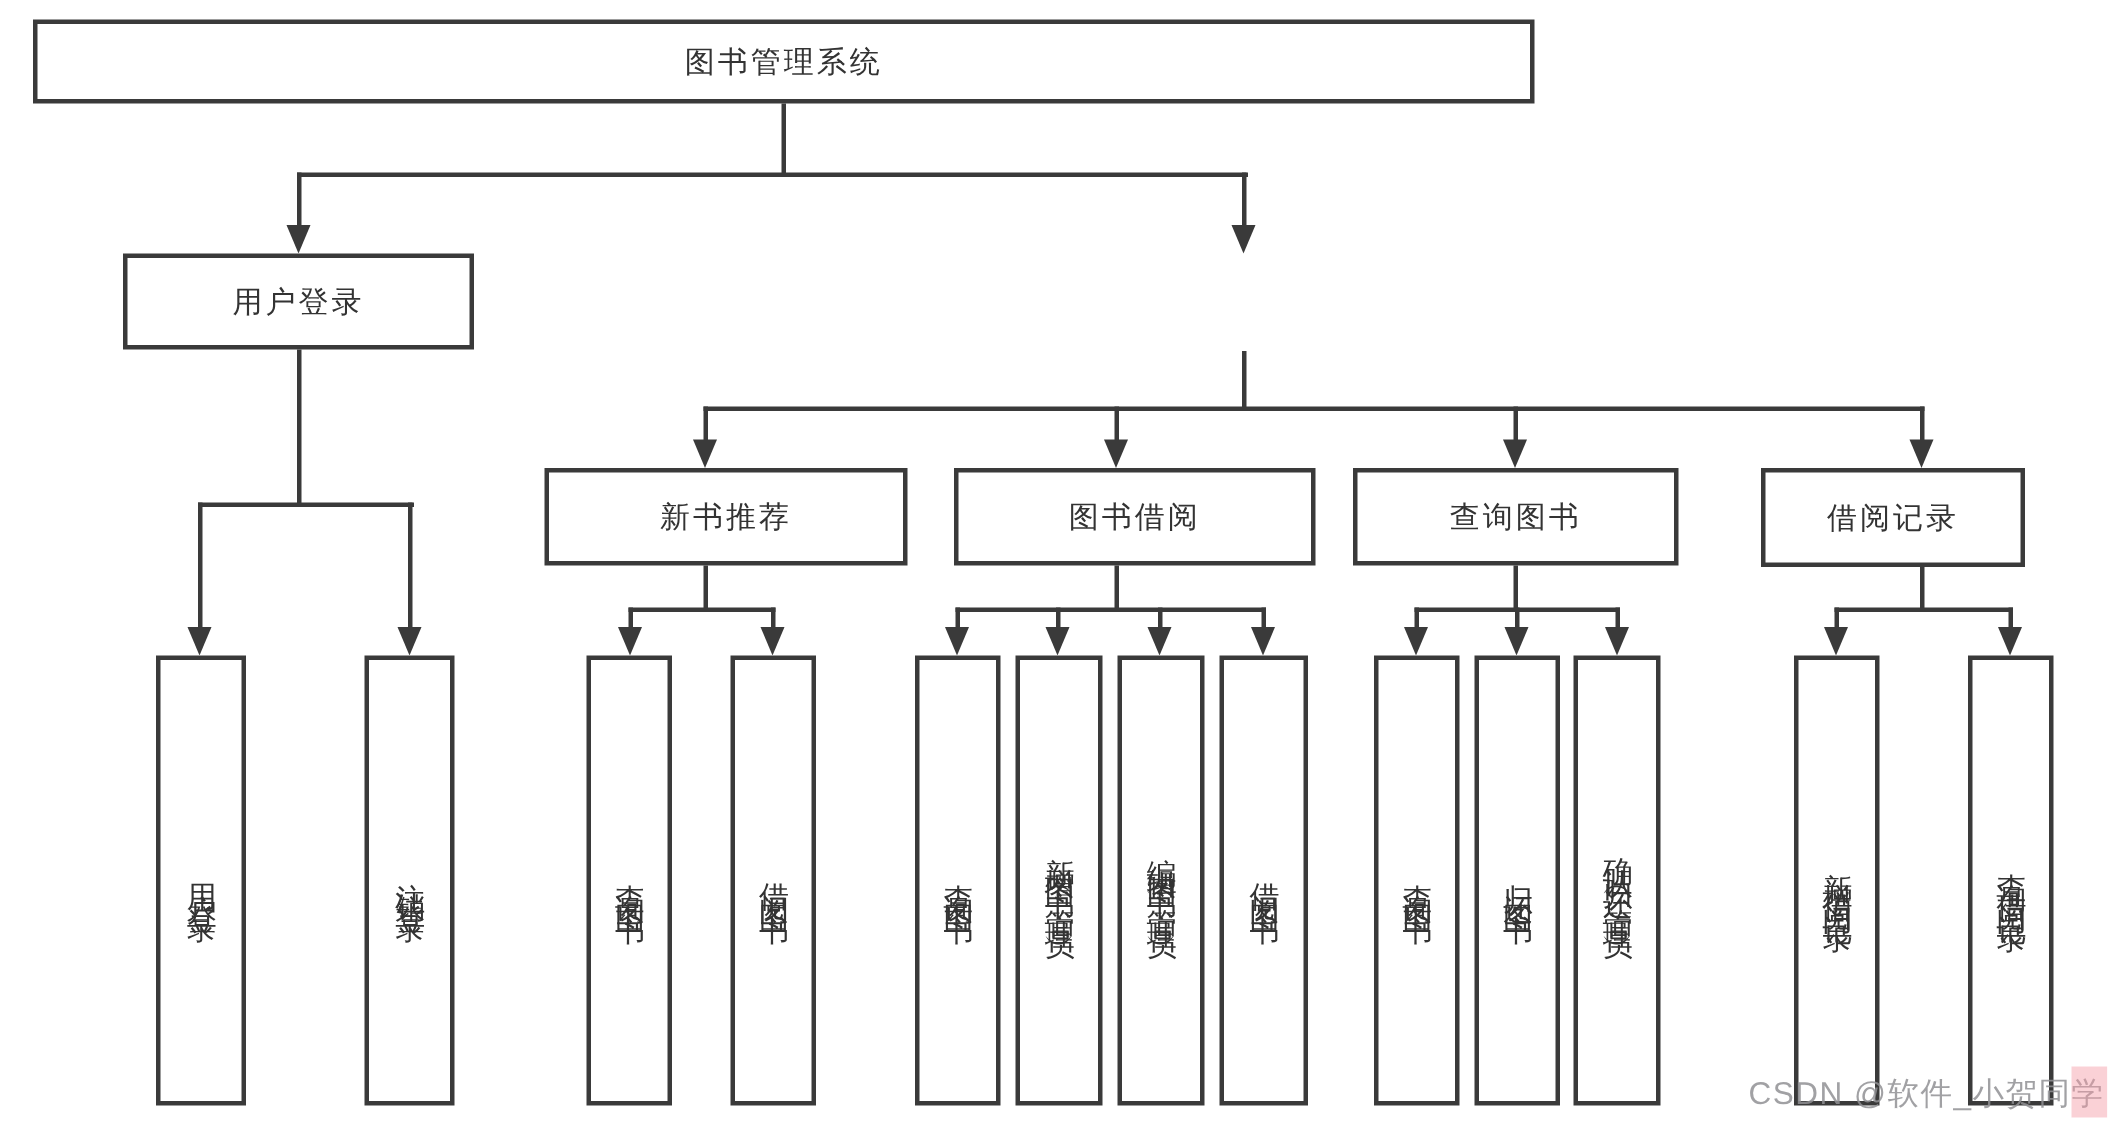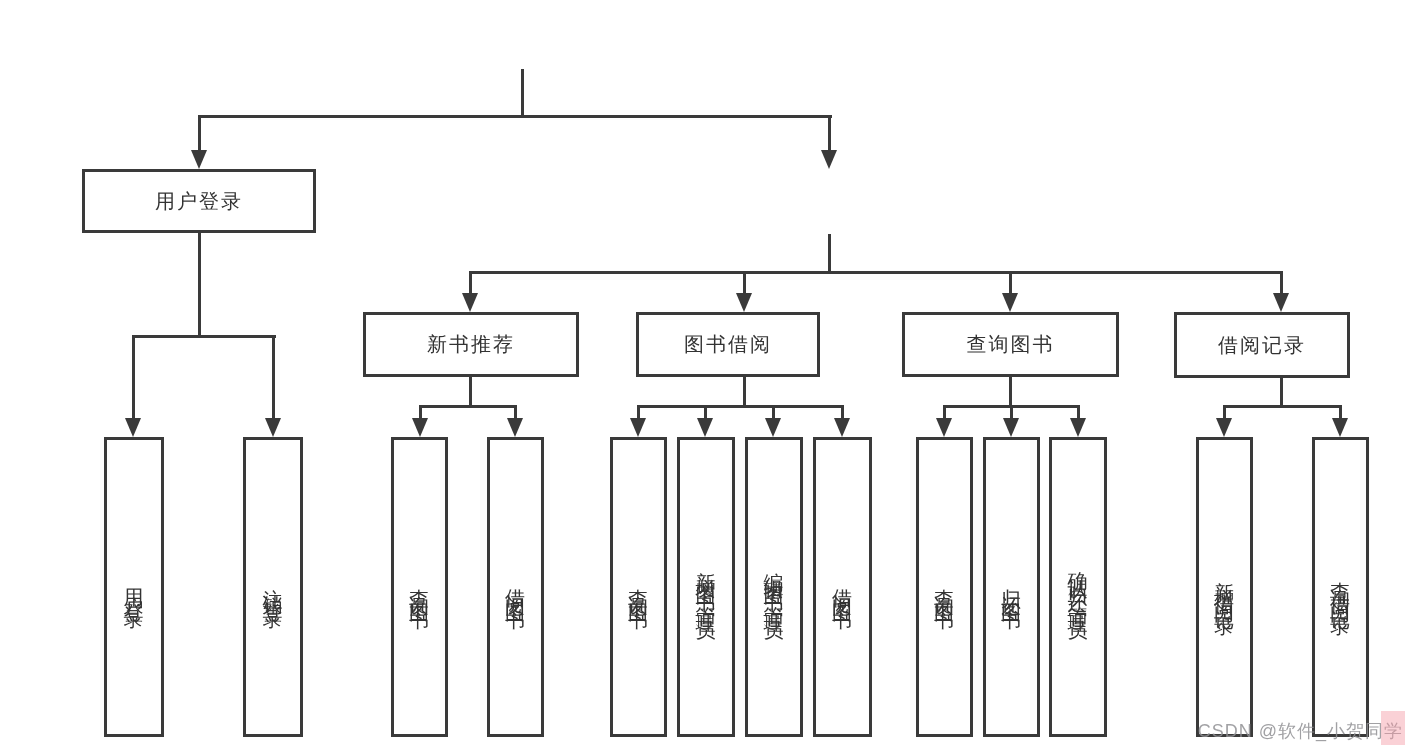--- a/index.html
+++ b/index.html
@@ -25,36 +25,37 @@
   .v{position:absolute;width:3px;background:#3a3a3a;}
   .h{position:absolute;height:3px;background:#3a3a3a;}
   .a{
     position:absolute;width:0;height:0;
     border-left:8px solid transparent;
     border-right:8px solid transparent;
     border-top:19px solid #3a3a3a;
   }
   .watermark{
     position:absolute;right:2px;bottom:4px;
-    font-size:18px;letter-spacing:1px;
+    font-size:21px;letter-spacing:1px;
     color:rgba(145,145,148,0.85);
     white-space:nowrap;z-index:5;
   }
   .watermark-accent{
     position:absolute;right:0;bottom:2px;
     width:24px;height:34px;
     background:rgba(243,154,163,0.45);
     z-index:6;
   }
 </style>
 </head>
 <body>
 
 <div id="canvas">
 
+  <div class="node" style="left:22px;top:13px;width:1001px;height:56px;">图书管理系统</div>
 
   <div class="v" style="left:521px;top:69px;height:49px;"></div>
   <div class="h" style="left:198px;top:115px;width:634px;"></div>
   <div class="v" style="left:198px;top:115px;height:36px;"></div>
   <div class="a" style="left:191px;top:150px;"></div>
   <div class="v" style="left:828px;top:115px;height:36px;"></div>
   <div class="a" style="left:821px;top:150px;"></div>
 
   <div class="node" style="left:82px;top:169px;width:234px;height:64px;">用户登录</div>
 
@@ -69,22 +70,22 @@
   <div class="h" style="left:469px;top:271px;width:814px;"></div>
   <div class="v" style="left:469px;top:271px;height:23px;"></div>
   <div class="a" style="left:462px;top:293px;"></div>
   <div class="v" style="left:743px;top:271px;height:23px;"></div>
   <div class="a" style="left:736px;top:293px;"></div>
   <div class="v" style="left:1009px;top:271px;height:23px;"></div>
   <div class="a" style="left:1002px;top:293px;"></div>
   <div class="v" style="left:1280px;top:271px;height:23px;"></div>
   <div class="a" style="left:1273px;top:293px;"></div>
 
-  <div class="node" style="left:363px;top:312px;width:216px;height:65px;">新书推荐</div>
-  <div class="node" style="left:636px;top:312px;width:184px;height:65px;">图书借阅</div>
+  <div class="node" style="left:363px;top:312px;width:242px;height:65px;">新书推荐</div>
+  <div class="node" style="left:636px;top:312px;width:241px;height:65px;">图书借阅</div>
   <div class="node" style="left:902px;top:312px;width:217px;height:65px;">查询图书</div>
   <div class="node" style="left:1174px;top:312px;width:176px;height:66px;">借阅记录</div>
 
   <div class="v" style="left:469px;top:377px;height:31px;"></div>
   <div class="h" style="left:419px;top:405px;width:98px;"></div>
   <div class="v" style="left:419px;top:405px;height:14px;"></div>
   <div class="a" style="left:412px;top:418px;"></div>
   <div class="v" style="left:514px;top:405px;height:14px;"></div>
   <div class="a" style="left:507px;top:418px;"></div>
 

